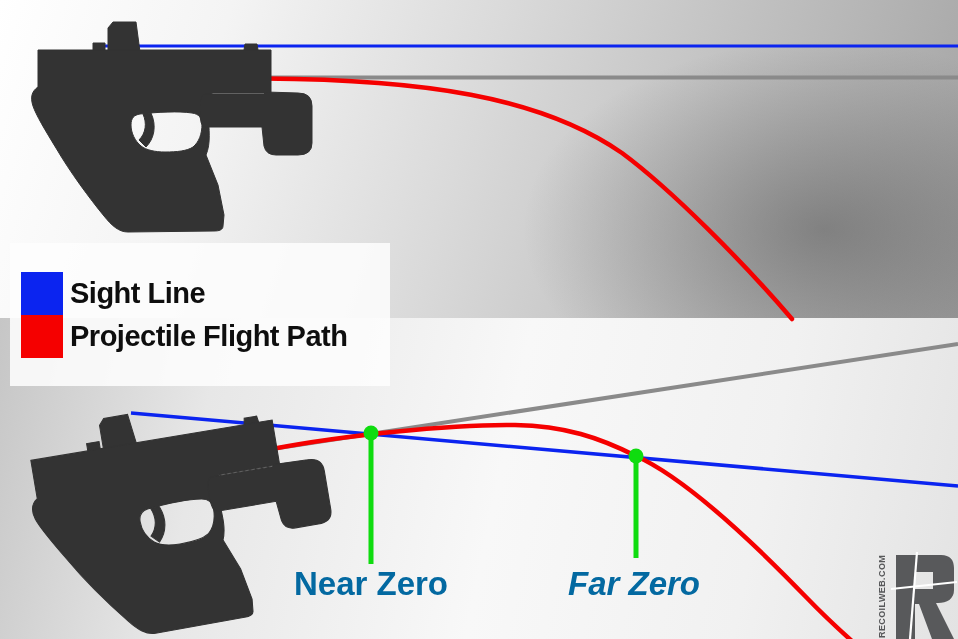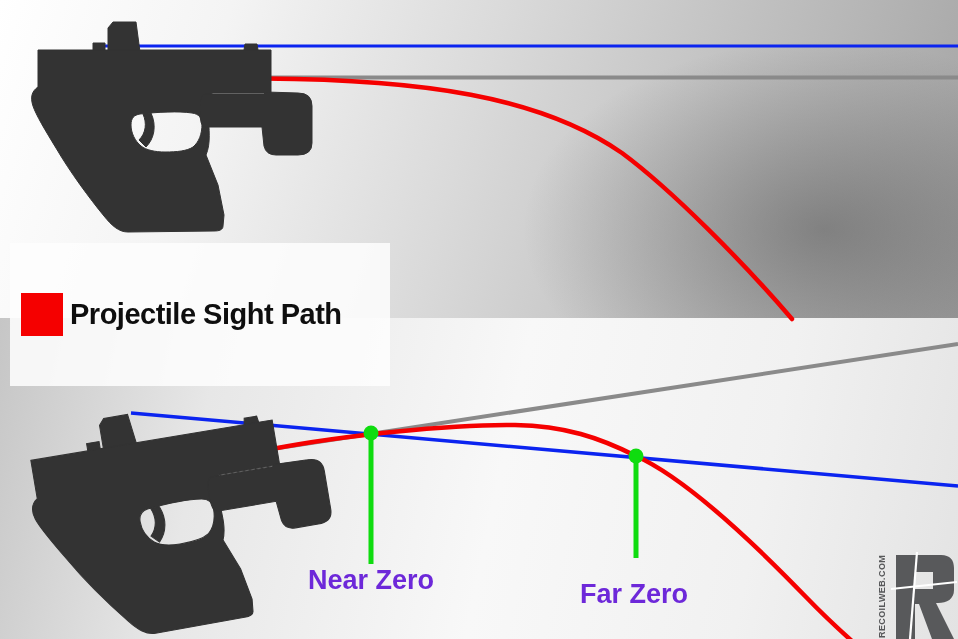--- a/index.html
+++ b/index.html
@@ -27,21 +27,21 @@
     padding:0;box-sizing:border-box;
   }
   .legend-row{display:flex;align-items:center;height:43px;}
   .legend-swatch{width:42px;height:43px;flex:0 0 42px;margin-left:11px;}
   .legend-label{
     margin-left:7px;font-size:29px;font-weight:bold;letter-spacing:-0.5px;
     color:#0e0e0e;white-space:nowrap;line-height:1;
   }
   .zero-label{
     position:absolute;transform:translateX(-50%);
-    font-size:27px;font-weight:bold;color:#6d28d9;white-space:nowrap;line-height:1;
+    font-size:33px;font-weight:bold;color:#0369a1;white-space:nowrap;line-height:1;
   }
   .watermark{
     position:absolute;left:877px;top:638px;transform:rotate(-90deg);
     transform-origin:0 0;width:82px;font-size:9px;font-weight:bold;
     color:#57585a;letter-spacing:0.4px;white-space:nowrap;
   }
 </style>
 </head>
 <body>
 
@@ -116,23 +116,27 @@
                C954,599 947,603 938,603 L936,603 L954,639 L932,639
                L919,604 L915,604 L915,639 L896,639 Z
                M915,572 L933,572 L933,589 L915,589 Z" fill="#58595b"></path>
       <line x1="891" y1="589" x2="957" y2="582" stroke-width="2.2" stroke="#ffffff"></line>
       <line x1="917" y1="552" x2="910" y2="639" stroke-width="2.2" stroke="#ffffff"></line>
     </g>
   </svg>
 
   <div class="legend" style="background-color: rgba(253, 253, 253, 0.88);">
     <div class="legend-row">
+      <div class="legend-swatch" style="background-color: rgb(11, 36, 240);"></div>
+      <div class="legend-label">Sight Line</div>
+    </div>
+    <div class="legend-row">
       <div class="legend-swatch" style="background-color: rgb(245, 0, 0);"></div>
-      <div class="legend-label">Projectile Sight Path</div>
+      <div class="legend-label">Projectile Flight Path</div>
     </div>
   </div>
 
   <div class="zero-label" style="left:371px;top:567px;">Near Zero</div>
-  <div class="zero-label" style="left:634px;top:581px;">Far Zero</div>
+  <div class="zero-label" style="left:634px;top:567px;font-style:italic;">Far Zero</div>
 
   <div class="watermark">RECOILWEB.COM</div>
 
 </div>
 
 </body></html>

